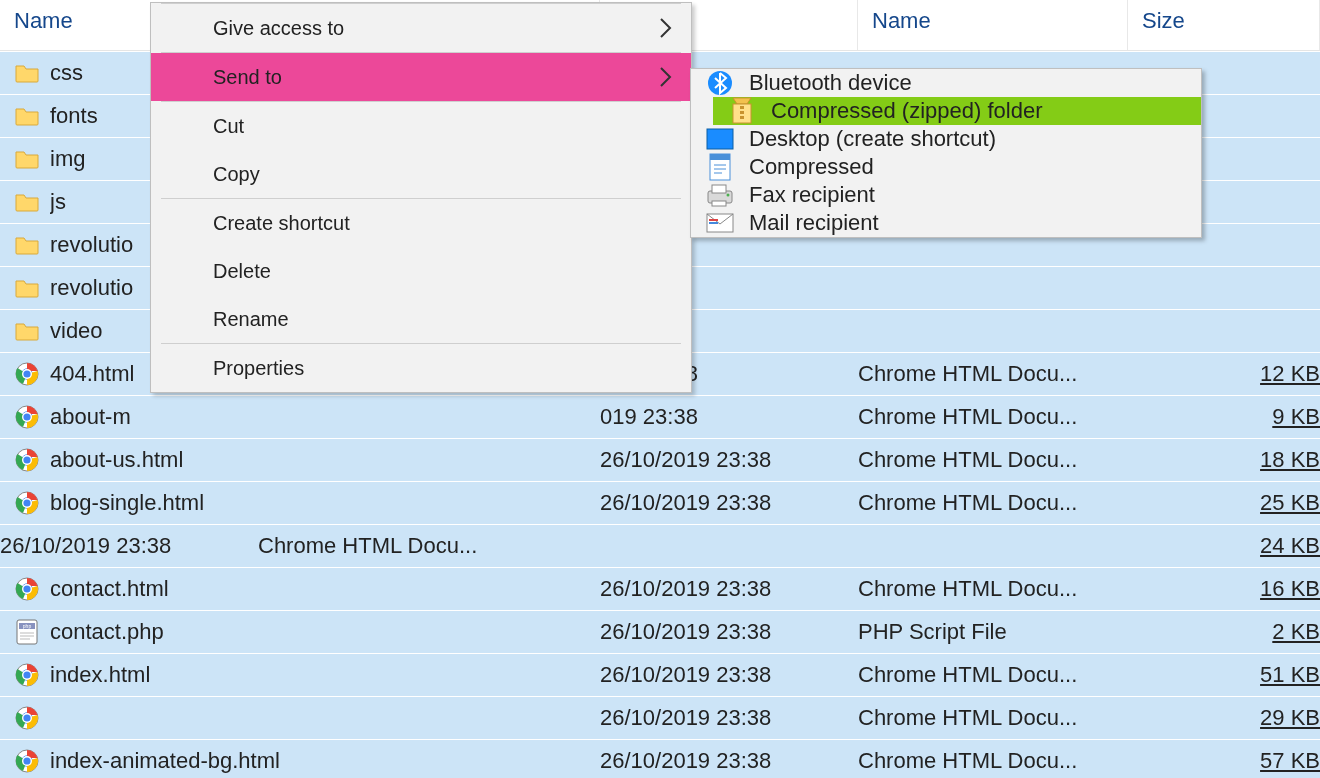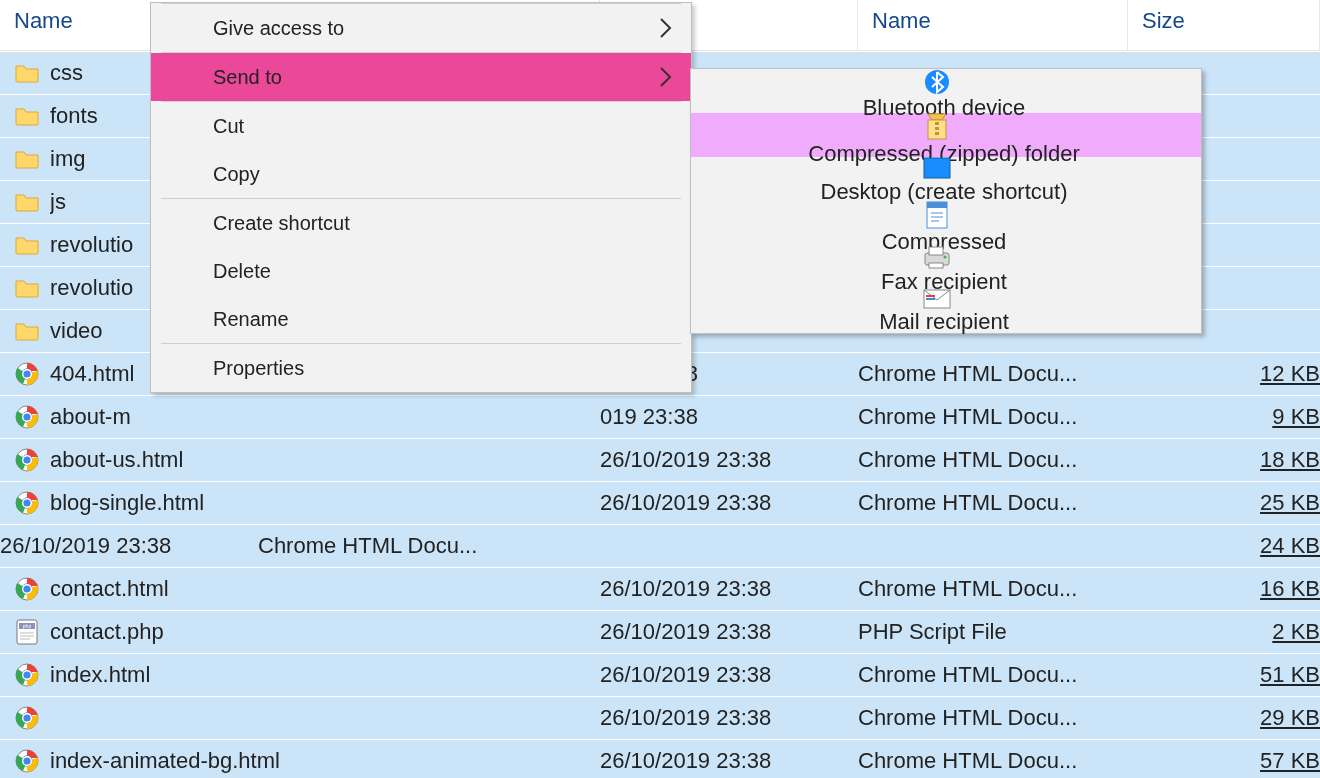--- a/index.html
+++ b/index.html
@@ -21,22 +21,22 @@
 
   
   .ctx{position:absolute;left:150px;top:2px;width:540px;background:#f2f2f2;border:1px solid #bfbfbf;box-shadow:3px 3px 4px rgba(0,0,0,.2);}
   .ctx .item{height:48px;display:flex;align-items:center;padding:0 30px 0 62px;font-size:20px;position:relative;}
   .ctx .item.hover{background:#ec4899;}
   .ctx .sep{height:1px;background:#cfcfcf;margin:0 10px;}
   .ctx .arrow{position:absolute;right:18px;top:50%;transform:translateY(-50%);}
   .ctx .arrow svg{display:block;}
 
   .sub{position:absolute;left:690px;top:68px;width:510px;background:#f2f2f2;border:1px solid #bfbfbf;box-shadow:3px 3px 4px rgba(0,0,0,.25);}
-  .sub .sitem{height:44px;display:flex;align-items:center;padding:0 18px 0 14px;font-size:22px;flex-direction:column;}
-  .sub .sitem.hover{background:#f0abfc;}
+  .sub .sitem{height:28px;display:flex;align-items:center;padding:0 18px 0 14px;font-size:22px;}
+  .sub .sitem.hover{background:#84cc16;margin-left:22px;}
   .sub .sicon{width:30px;height:30px;margin-right:14px;display:inline-flex;align-items:center;justify-content:center;}
 </style>
 </head>
 <body>
 
 <div class="hdr">
   <div class="col c-name">Name</div>
   <div class="col c-date">dified</div>
   <div class="col c-type">Name</div>
   <div class="col c-size">Size</div>

